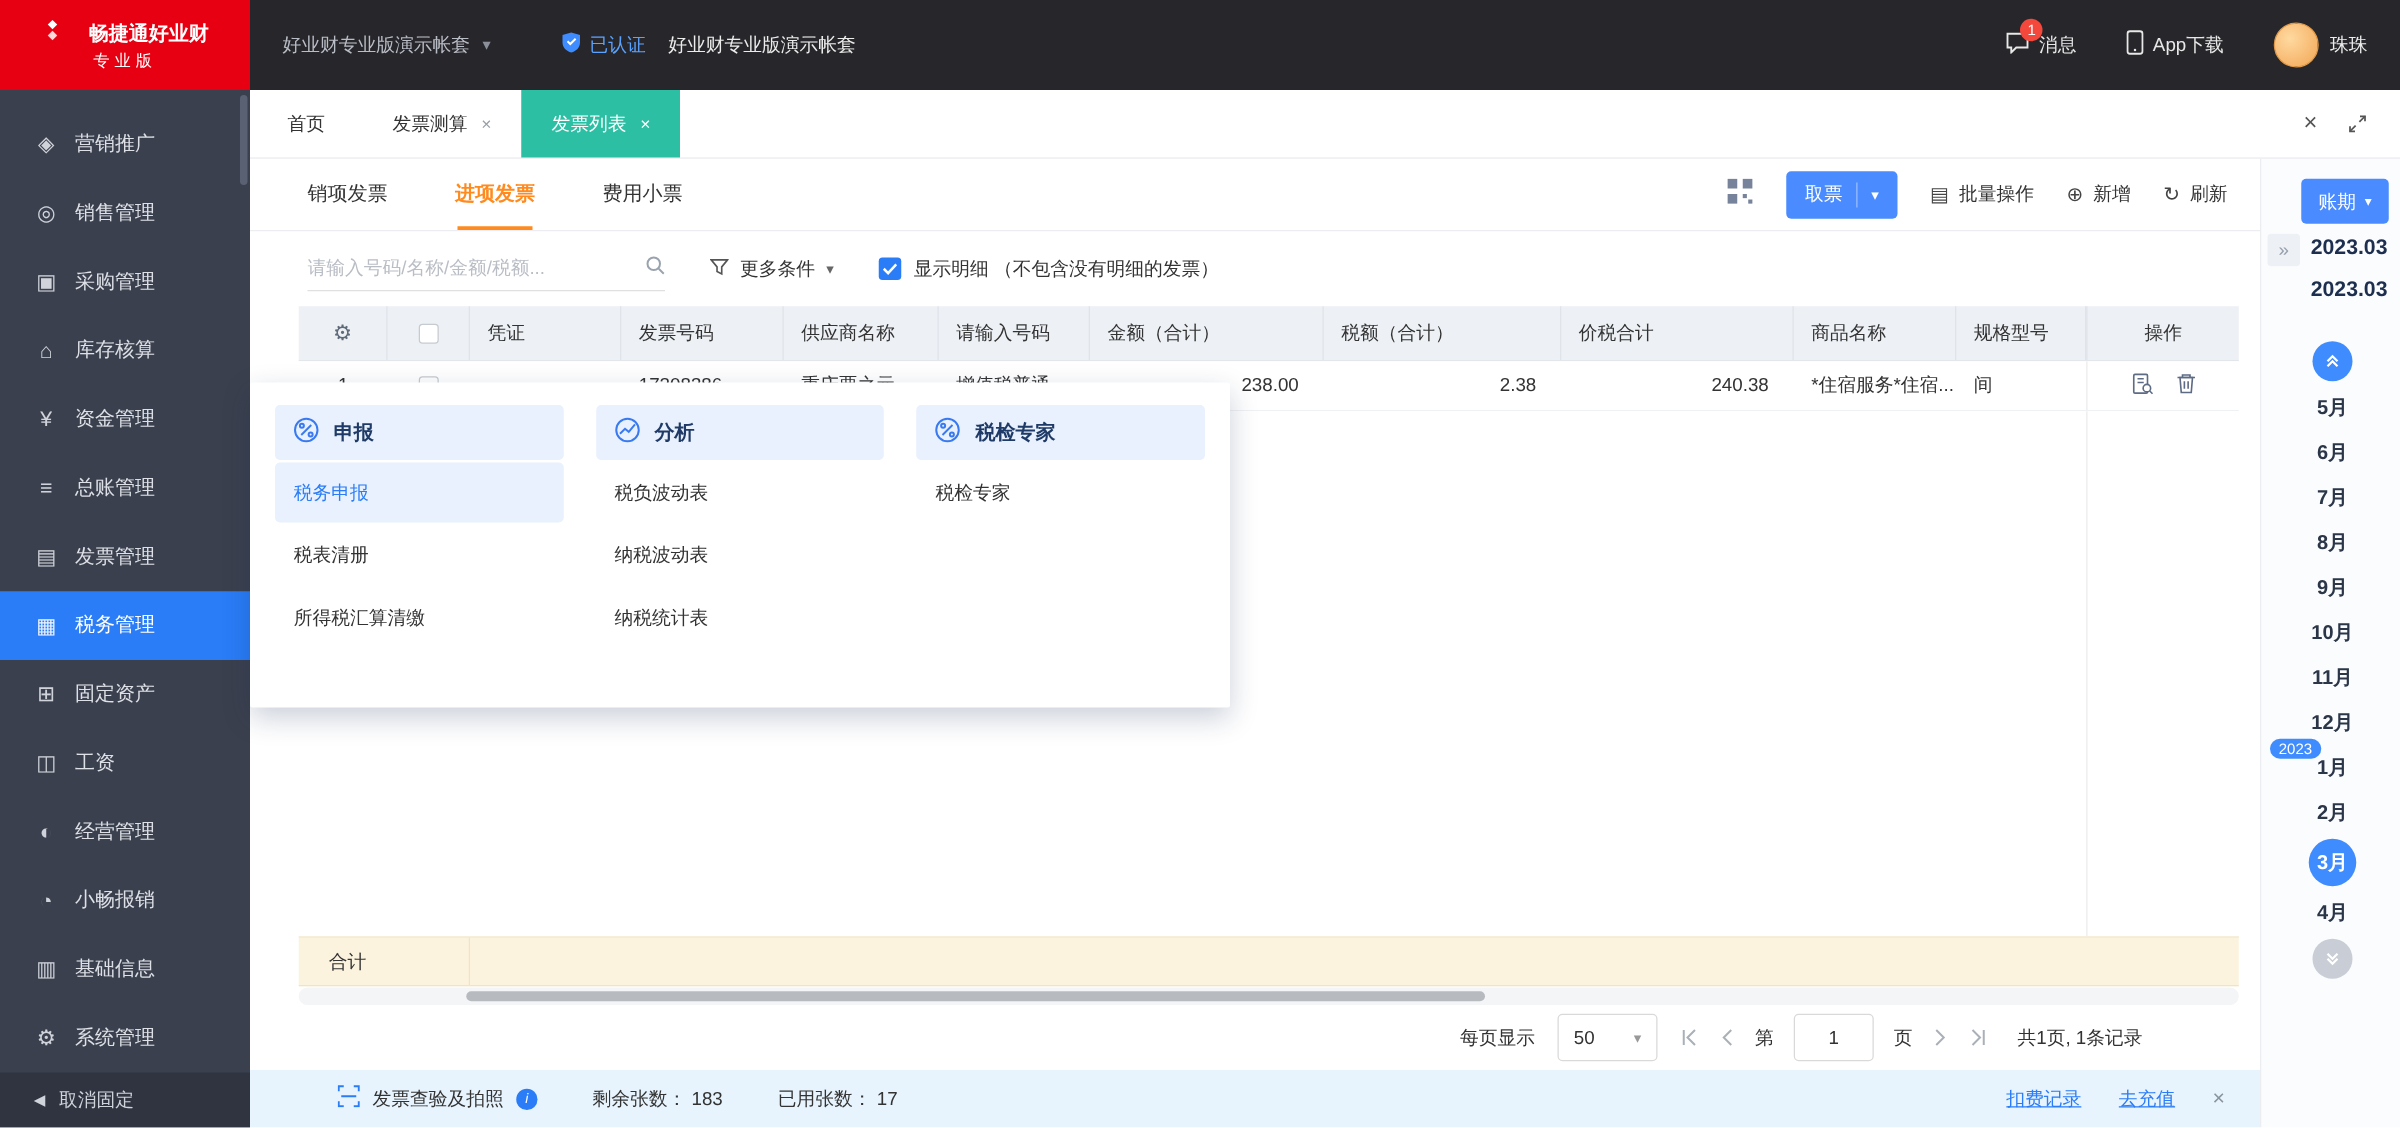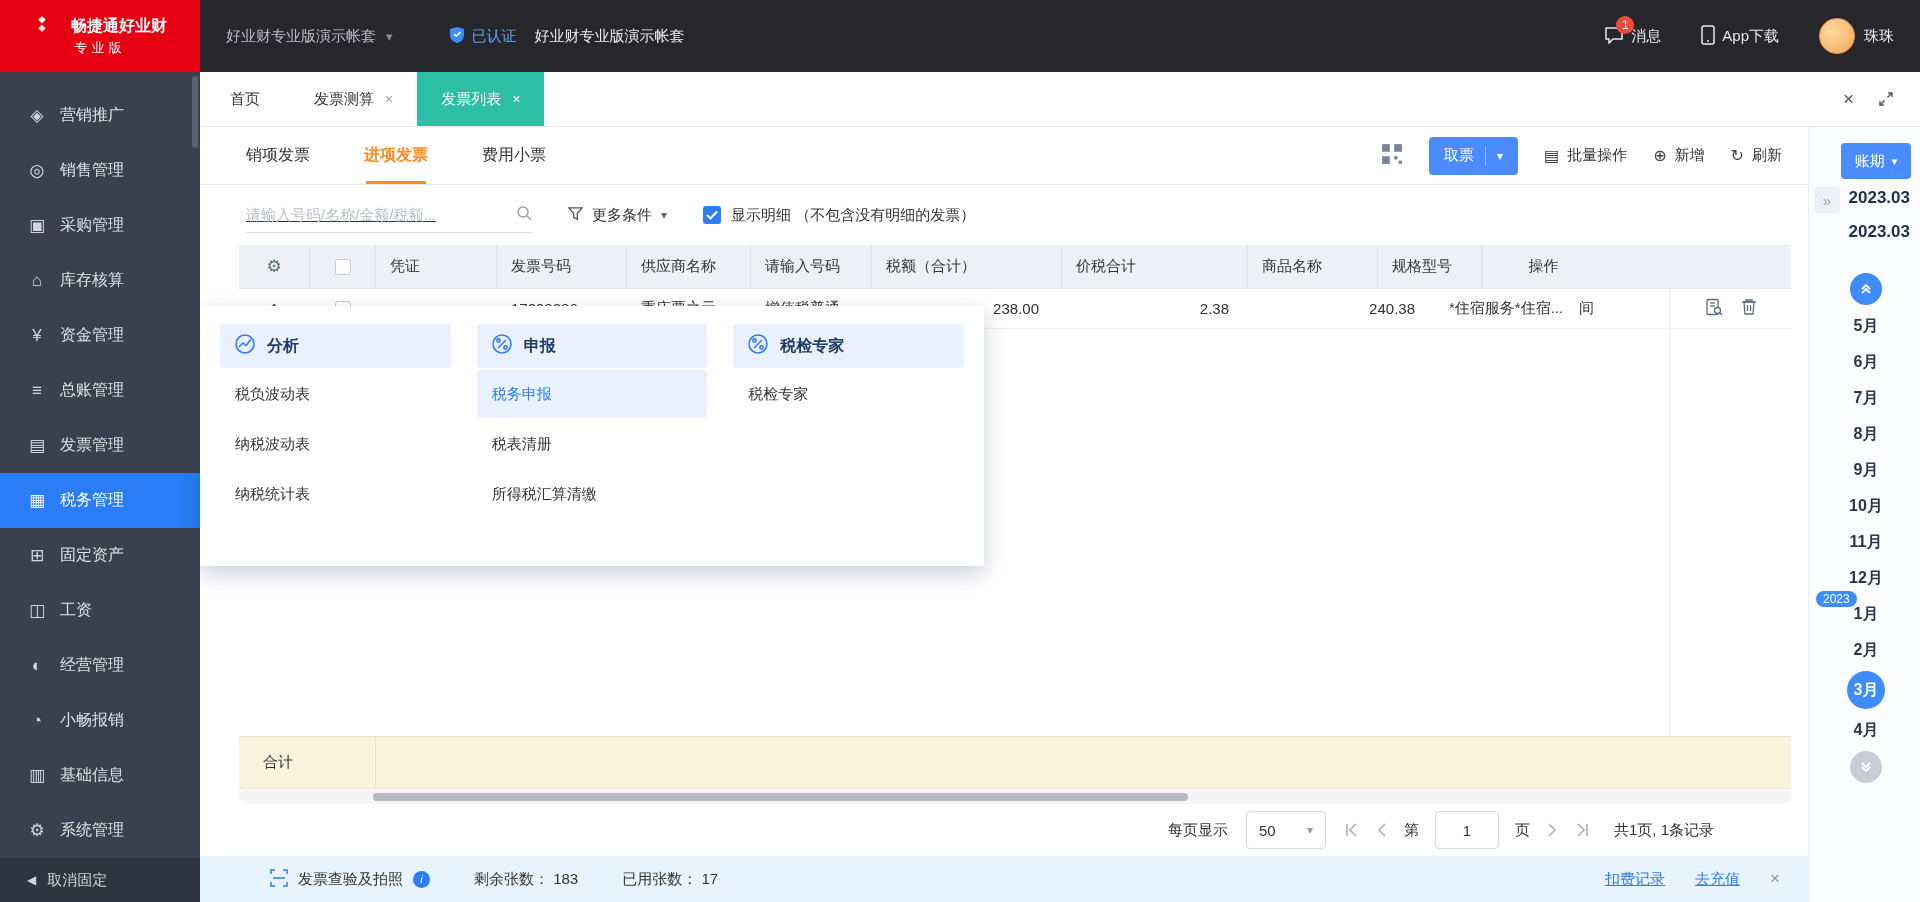--- a/index.html
+++ b/index.html
@@ -55,21 +55,21 @@
   .subtab.active::after { content:""; position:absolute; left:2px; right:2px; bottom:0; height:3px; background:#ff8a1e; }
   .subrow-right { margin-left:auto; display:flex; align-items:center; gap:26px; }
   .btn-qupiao { background:#4a8cff; color:#fff; border-radius:4px; height:38px; display:flex; align-items:center; padding:0 15px; font-size:15px; gap:11px; cursor:pointer; }
   .btn-qupiao .divider { width:1px; height:20px; background:rgba(255,255,255,.45); }
   .btn-qupiao .arrow { font-size:12px; }
   .tool-item { display:flex; align-items:center; gap:8px; font-size:15px; color:#333; cursor:pointer; }
   .tool-item .g { font-size:16px; color:#444; }
 
   
   .filterrow { height:60px; display:flex; align-items:center; padding-left:46px; gap:36px; }
-  .search-box { width:286px; border-bottom:1px solid #e0e0e0; display:flex; align-items:center; height:36px; gap:8px;text-decoration:underline; }
+  .search-box { width:286px; border-bottom:1px solid #e0e0e0; display:flex; align-items:center; height:36px; gap:8px; }
   .search-box input { border:none; outline:none; flex:1; font-size:15px; color:#333; background:transparent; }
   .search-box input::placeholder { color:#b9bdc4; }
   .more { display:flex; align-items:center; gap:9px; font-size:15px; color:#333; cursor:pointer; }
   .more .arrow { color:#666; font-size:12px; }
   .chk-wrap { display:flex; align-items:center; cursor:pointer; }
   .chk { width:18px; height:18px; background:#2a7cf7; border-radius:3px; display:flex; align-items:center; justify-content:center; }
   .chk-label { font-size:15px; color:#333; margin-left:10px; }
 
   
   .table-wrap { flex:1; margin-left:39px; width:1552px; display:flex; flex-direction:column; position:relative; min-height:0; }
@@ -84,21 +84,21 @@
   .c9 { width:130px; } .c10 { width:104px; }
   .c11 { width:122px; justify-content:center; gap:18px; }
   .t-row { display:flex; height:40px; align-items:stretch; border-bottom:1px solid #f0f1f3; font-size:15px; color:#333; background:#fff; }
   .t-row .num { justify-content:flex-end; padding-right:20px; }
   .t-row .c11 { border-left:1px solid #ececec; }
   .t-header .c11 { border-left:1px solid #dfe4ea; }
   .cbx { width:16px; height:16px; border:1px solid #c6cad1; border-radius:3px; background:#fff; cursor:pointer; }
   .gear { font-size:17px; color:#5f6b7a; cursor:pointer; }
   .t-blank { flex:1; position:relative; background:#fff; }
   .fixed-divider { position:absolute; top:0; bottom:0; left:1430px; width:1px; background:#ececec; }
-  .total-row { display:flex; height:53px; background:#fcf3de; border-top:1px solid #f1e3c6; border-bottom:1px solid #f1e3c6; align-items:stretch; font-size:15px; color:#333; }
+  .total-row { display:flex; height:40px; background:#fcf3de; border-top:1px solid #f1e3c6; border-bottom:1px solid #f1e3c6; align-items:stretch; font-size:15px; color:#333; }
   .total-label { width:137px; padding-left:24px; border-right:1px solid #f1e3c6; display:flex; align-items:center; }
   .h-scroll { height:14px; background:#f4f5f6; position:relative; margin-top:1px; border-radius:7px; }
   .h-thumb { position:absolute; left:134px; width:815px; top:3px; height:8px; background:#b7babf; border-radius:4px; cursor:pointer; }
 
   
   .pagerow { height:52px; display:flex; align-items:center; justify-content:flex-end; padding-right:94px; gap:18px; font-size:15px; color:#333; }
   .pg-select { border:1px solid #d9d9d9; border-radius:4px; height:38px; min-width:80px; display:flex; align-items:center; justify-content:space-between; padding:0 12px; gap:26px; cursor:pointer; }
   .pg-select .arrow { color:#999; font-size:12px; }
   .pg-nav { display:flex; align-items:center; gap:16px; }
   .pg-nav .nbtn { cursor:pointer; display:flex; align-items:center; }
@@ -366,20 +366,21 @@
             <div class="t-cell c0">
                 <span class="gear">⚙</span>
               </div>
             <div class="t-cell c1">
                 <span class="cbx"></span>
               </div>
             <div class="t-cell c2">凭证</div>
             <div class="t-cell c3">发票号码</div>
             <div class="t-cell c4">供应商名称</div>
             <div class="t-cell c5">请输入号码</div>
+            <div class="t-cell c6">金额（合计）</div>
             <div class="t-cell c7">税额（合计）</div>
             <div class="t-cell c8">价税合计</div>
             <div class="t-cell c9">商品名称</div>
             <div class="t-cell c10">规格型号</div>
             <div class="t-cell c11">操作</div>
           </div>
 
           <div class="t-row">
             <div class="t-cell c0">1</div>
             <div class="t-cell c1">
@@ -536,44 +537,44 @@
     </div>
   </div>
 </div>
 
 <div class="popup">
   <div class="pp-col">
     <div class="pp-head">
       <span>
         <svg width="22" height="22" viewBox="0 0 22 22" fill="none" stroke="#3a7af0" stroke-width="1.6">
             <circle cx="11" cy="11" r="9"></circle>
-            <polyline points="5,14 9,10 12,12.5 17,6.5"></polyline>
-          </svg>
-      </span>
-      <span>分析</span>
-    </div>
-    <div class="pp-item">税负波动表</div>
-    <div class="pp-item">纳税波动表</div>
-    <div class="pp-item">纳税统计表</div>
-  </div>
-  <div class="pp-col">
-    <div class="pp-head">
-      <span>
-        <svg width="22" height="22" viewBox="0 0 22 22" fill="none" stroke="#3a7af0" stroke-width="1.6">
-            <circle cx="11" cy="11" r="9"></circle>
             <line x1="7" y1="15" x2="15" y2="7"></line>
             <circle cx="7.5" cy="7.5" r="1.6"></circle>
             <circle cx="14.5" cy="14.5" r="1.6"></circle>
           </svg>
       </span>
       <span>申报</span>
     </div>
     <div class="pp-item active">税务申报</div>
     <div class="pp-item">税表清册</div>
     <div class="pp-item">所得税汇算清缴</div>
+  </div>
+  <div class="pp-col">
+    <div class="pp-head">
+      <span>
+        <svg width="22" height="22" viewBox="0 0 22 22" fill="none" stroke="#3a7af0" stroke-width="1.6">
+            <circle cx="11" cy="11" r="9"></circle>
+            <polyline points="5,14 9,10 12,12.5 17,6.5"></polyline>
+          </svg>
+      </span>
+      <span>分析</span>
+    </div>
+    <div class="pp-item">税负波动表</div>
+    <div class="pp-item">纳税波动表</div>
+    <div class="pp-item">纳税统计表</div>
   </div>
   <div class="pp-col">
     <div class="pp-head">
       <span>
         <svg width="22" height="22" viewBox="0 0 22 22" fill="none" stroke="#3a7af0" stroke-width="1.6">
             <circle cx="11" cy="11" r="9"></circle>
             <line x1="7" y1="15" x2="15" y2="7"></line>
             <circle cx="7.5" cy="7.5" r="1.6"></circle>
             <circle cx="14.5" cy="14.5" r="1.6"></circle>
           </svg>

